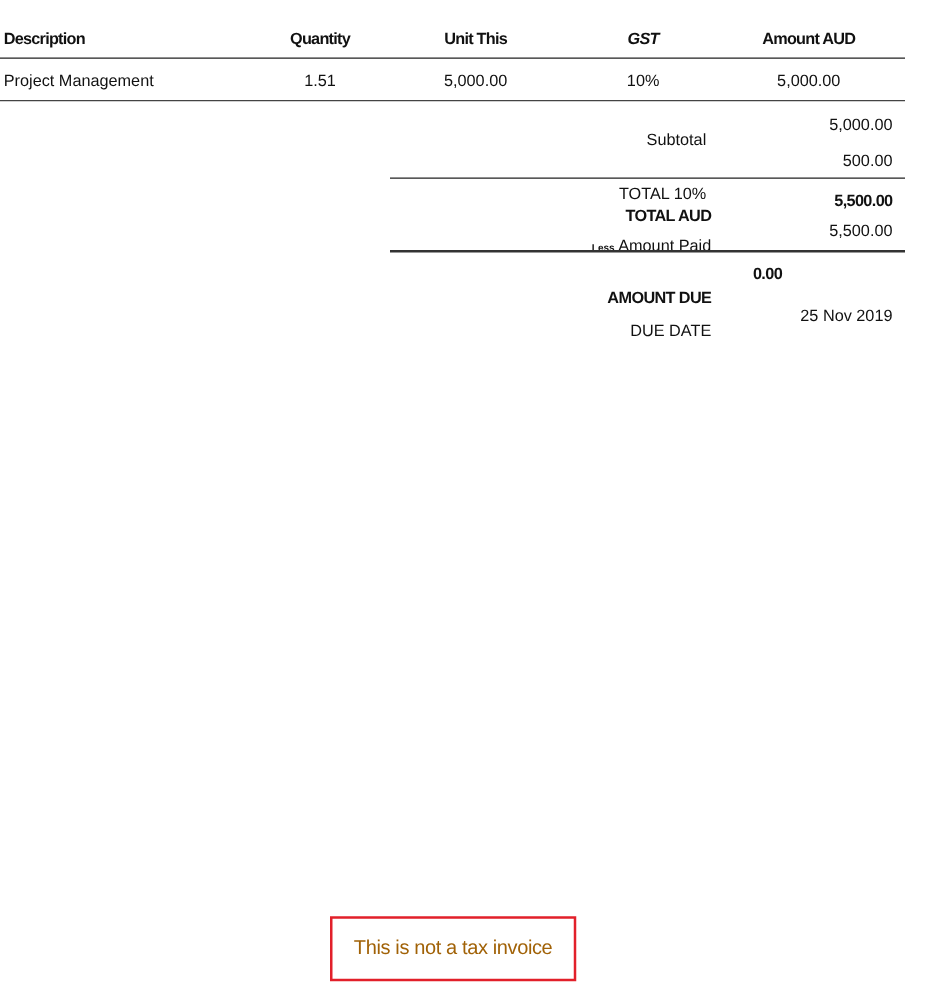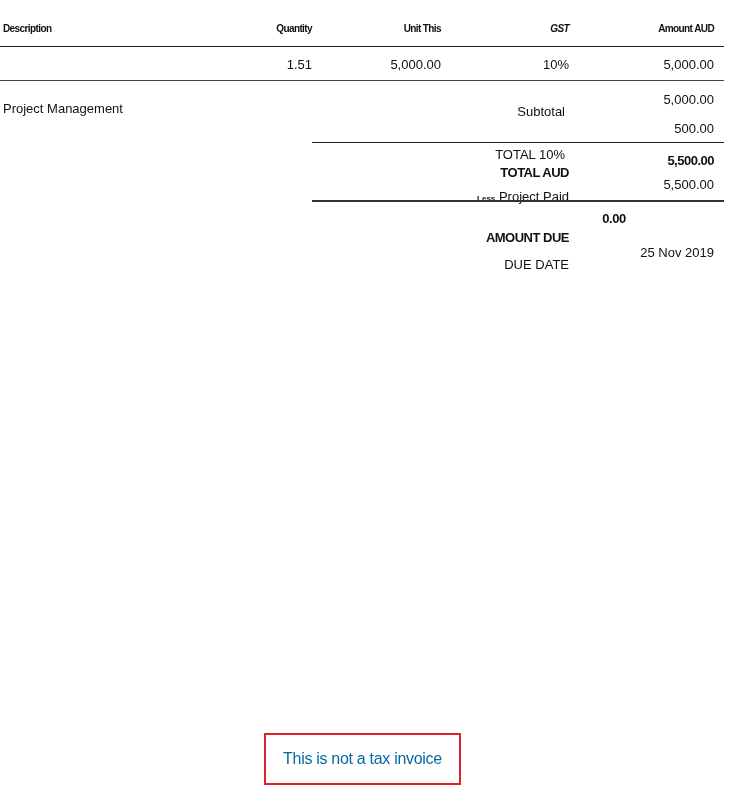--- a/index.html
+++ b/index.html
@@ -1,45 +1,45 @@
 <!DOCTYPE html>
 <html><head>
 <meta charset="utf-8">
 <style>
   html, body { margin: 0; padding: 0; background: #ffffff; }
   body { width: 752px; height: 797px; position: relative; overflow: hidden;
          font-family: "Liberation Sans", sans-serif; color: #111111; }
   .abs { position: absolute; white-space: nowrap; }
-  .hdr { font-weight: bold; font-size: 10px; letter-spacing: -0.6px; top: 23px; }
+  .hdr { font-weight: bold; font-size: 13px; letter-spacing: -0.6px; top: 23px; }
   .cell { font-size: 13px; top: 57px; }
-  .r { text-align: right; }
+  .r { text-align: center; }
   .line { position: absolute; background: #222; height: 1px; }
   .line.thick { height: 2px; background: #333; }
   .tot-label { font-size: 13px; text-align: right; width: 300px; left: 269px; margin-top: 12px; }
   .tot-val { font-size: 13px; text-align: right; width: 200px; left: 514px; }
   .bold { font-weight: bold; letter-spacing: -0.5px; }
   .less { font-size: 8px; font-weight: bold; }
   .notice { position: absolute; left: 264px; top: 733px; width: 193px; height: 48px;
             border: 2px solid #e2202a; display: flex; align-items: center; justify-content: center;
-            font-size: 16px; letter-spacing: -0.3px; color: #0369a1; }
+            font-size: 16px; letter-spacing: -0.3px; color: #a16207; }
 </style>
 </head>
 <body>
 
 <div>
   <span class="abs hdr" style="left:3px;">Description</span>
   <span class="abs hdr r" style="left:200px;width:112px;">Quantity</span>
   <span class="abs hdr r" style="left:320px;width:121px;">Unit This</span>
   <span class="abs hdr r" style="left:460px;width:109px;font-style:italic;">GST</span>
   <span class="abs hdr r" style="left:580px;width:134px;">Amount AUD</span>
 
   <div class="line" style="left:0;top:46px;width:724px;"></div>
 
   <div>
-    <span class="abs cell" style="left:3px;margin-top:44px;">Project Management</span>
+    <span class="abs cell" style="left:3px;">Project Management</span>
     <span class="abs cell r" style="left:200px;width:112px;">1.51</span>
     <span class="abs cell r" style="left:320px;width:121px;">5,000.00</span>
     <span class="abs cell r" style="left:460px;width:109px;">10%</span>
     <span class="abs cell r" style="left:580px;width:134px;">5,000.00</span>
   </div>
 
   <div class="line" style="left:0;top:80px;width:724px;background:#444;"></div>
 </div>
 
 <div>
@@ -47,21 +47,21 @@
   <span class="abs tot-val" style="top:92px;">5,000.00</span>
 
   <span class="abs tot-label" style="top:135px;left:265px;">TOTAL 10%</span>
   <span class="abs tot-val" style="top:121px;">500.00</span>
 
   <div class="line" style="left:312px;top:142px;width:412px;"></div>
 
   <span class="abs tot-label bold" style="top:153px;">TOTAL AUD</span>
   <span class="abs tot-val bold" style="top:153px;">5,500.00</span>
 
-  <span class="abs tot-label" style="top:177px;"><span class="less">Less</span> <span>Project Paid</span></span>
+  <span class="abs tot-label" style="top:177px;"><span class="less">Less</span> <span>Amount Paid</span></span>
   <span class="abs tot-val" style="top:177px;">5,500.00</span>
 
   <div class="line thick" style="left:312px;top:200px;width:412px;"></div>
 
   <span class="abs tot-label bold" style="top:218px;">AMOUNT DUE</span>
   <span class="abs tot-val bold" style="top:211px;text-align:center;">0.00</span>
 
   <span class="abs tot-label" style="top:245px;">DUE DATE</span>
   <span class="abs tot-val" style="top:245px;">25 Nov 2019</span>
 </div>

